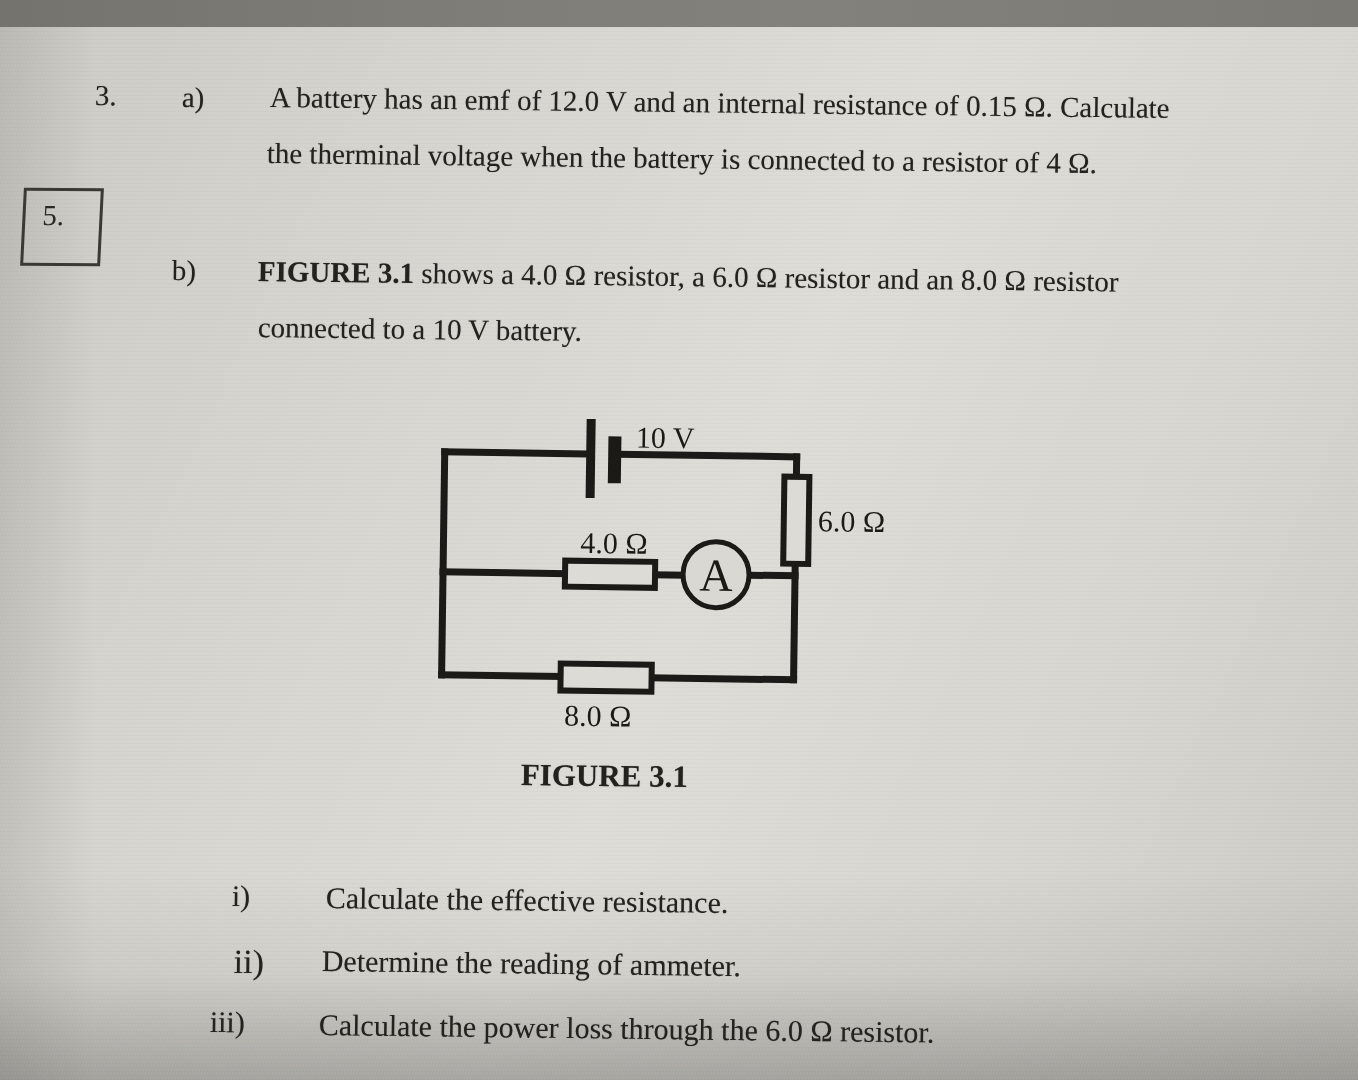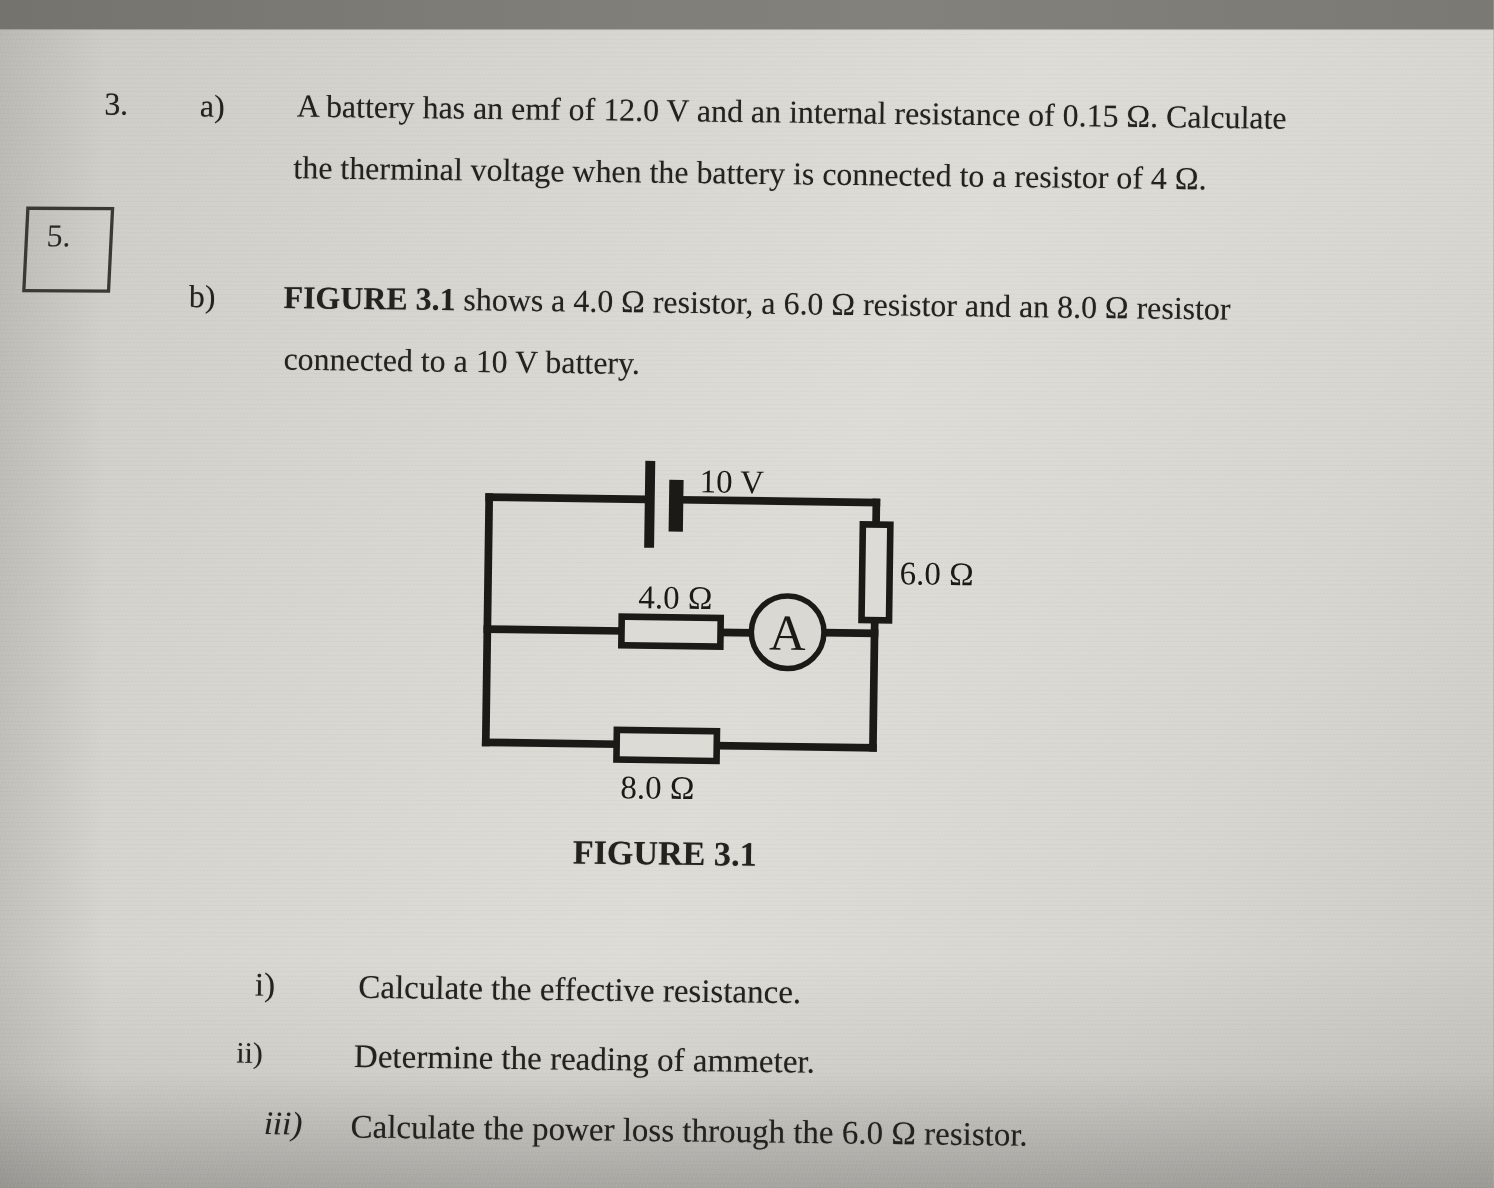--- a/index.html
+++ b/index.html
@@ -108,20 +108,20 @@
       <text x="155" y="147" font-size="30">4.0 Ω</text>
       <text x="141" y="320" font-size="30">8.0 Ω</text>
       <text x="291" y="183" font-size="46" text-anchor="middle">A</text>
     </svg>
 
     <div class="t caption" style="left:521px; top:730px;">FIGURE 3.1</div>
 
     <div class="t" style="left:232px; top:852px; font-size:30px;">i)</div>
     <div class="t" style="left:326px; top:854px; font-size:30px;">Calculate the effective resistance.</div>
 
-    <div class="t" style="left:215px; top:915px; font-size:27px;">ii)</div>
+    <div class="t" style="left:234px; top:915px; font-size:34px;">ii)</div>
     <div class="t" style="left:322px; top:917px; font-size:30px;">Determine the reading of ammeter.</div>
 
-    <div class="t" style="left:240px; top:978px; font-size:30px;font-style:italic;">iii)</div>
+    <div class="t" style="left:210px; top:978px; font-size:30px;">iii)</div>
     <div class="t" style="left:319px; top:981px; font-size:30px;">Calculate the power loss through the 6.0 Ω resistor.</div>
 
   </div>
 </div>
 
 </body></html>

